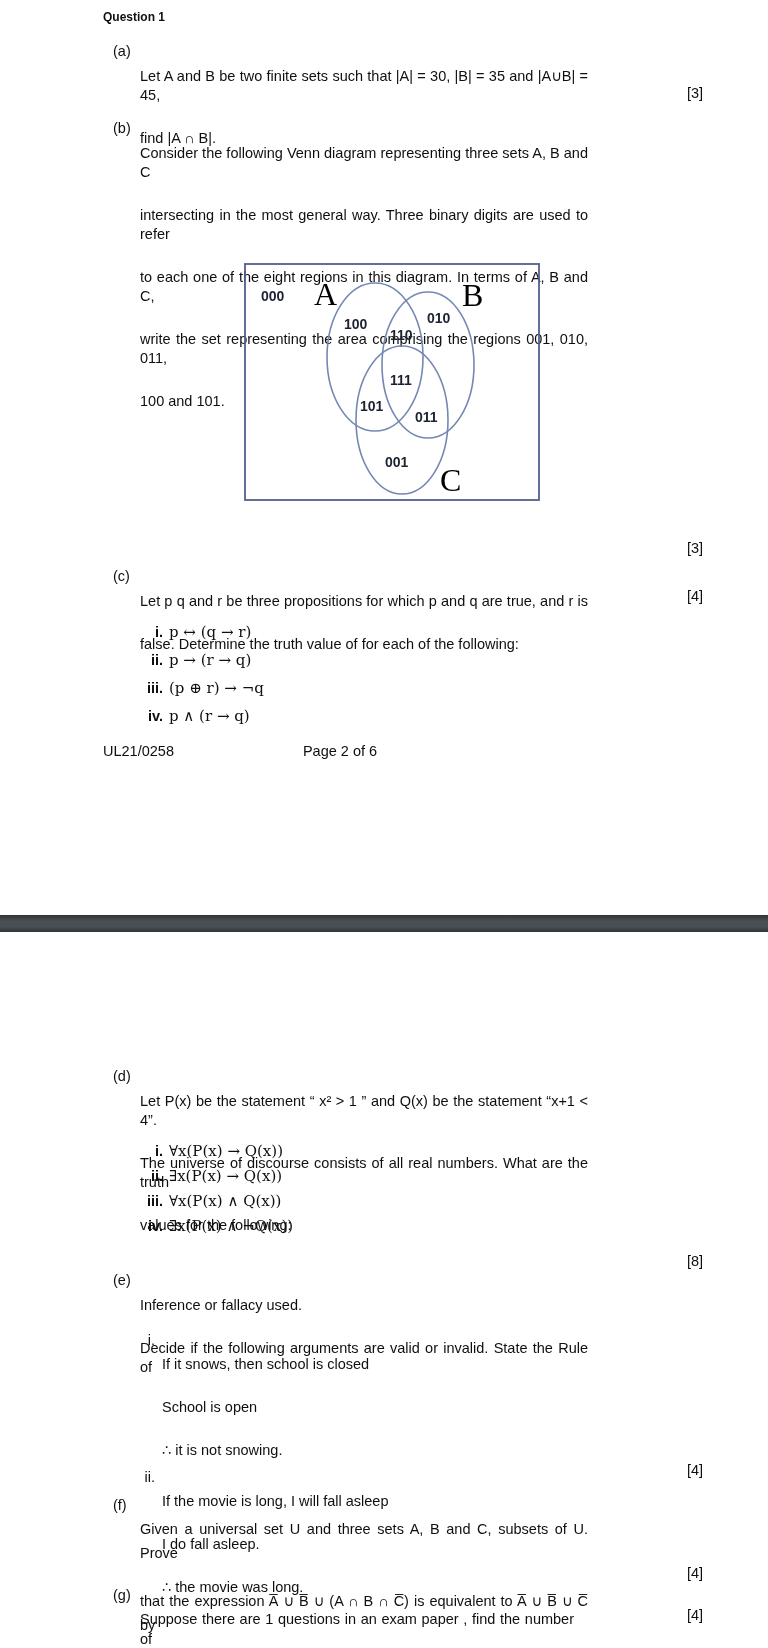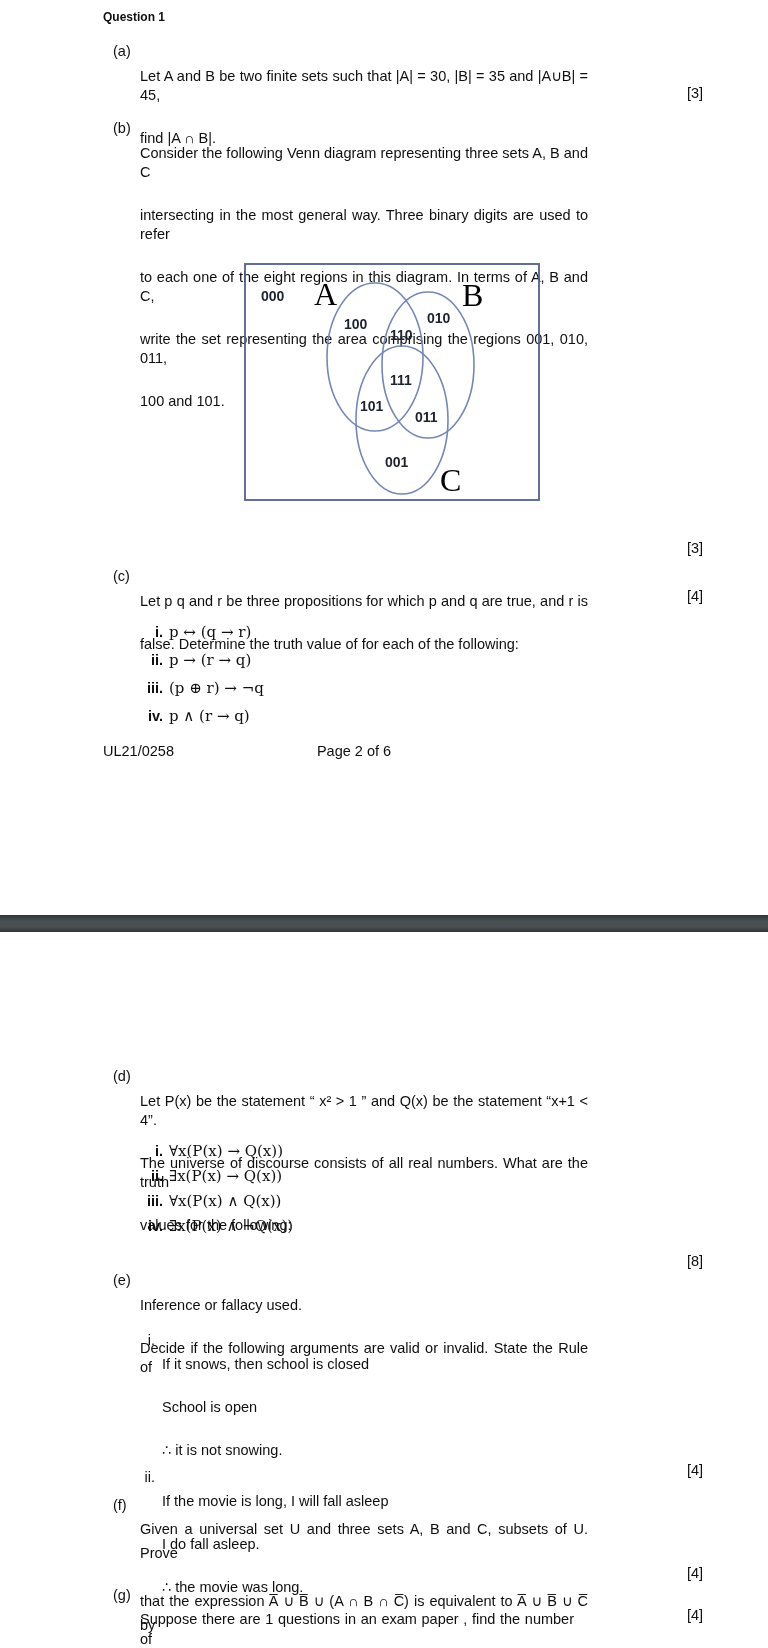--- a/index.html
+++ b/index.html
@@ -21,21 +21,21 @@
   .mitem { display:flex; line-height:19px; margin-bottom:9px; }
   .items-d .mitem { margin-bottom:6px; }
   .ilabel { display:inline-block; width:50px; text-align:right; margin-right:6px; font-weight:bold; }
   .math { font-family:"DejaVu Serif",serif; font-size:15px;text-align:right; }
   .eitems { position:absolute; left:113px; }
   .eitem { display:flex; }
   .eitem + .eitem { margin-top:8px; }
   .elabel { display:inline-block; width:42px; text-align:right; margin-right:7px; line-height:19px; }
   .elines .pline { line-height:19px; }
   .footer-ref { position:absolute; left:103px; top:742px; line-height:19px; }
-  .footer-page { position:absolute; left:14px; top:742px; width:680px; text-align:center; line-height:19px; }
+  .footer-page { position:absolute; left:0; top:742px; width:680px; text-align:center; line-height:19px; }
   .divider {
     position:absolute; left:0; top:915px; width:768px; height:17px;
     background:linear-gradient(180deg,#2f3437 0%,#4a4f53 35%,#4a4f53 70%,#2f3437 100%);
   }
   .venn { position:absolute; left:244px; top:263px; }
   .vl { font-family:"Liberation Sans","DejaVu Sans",sans-serif; font-weight:bold; font-size:14px; fill:#1c2230; }
   .vset { font-family:"Liberation Serif","DejaVu Serif",serif; font-size:32px; fill:#000000; }
 </style>
 </head>
 <body>

